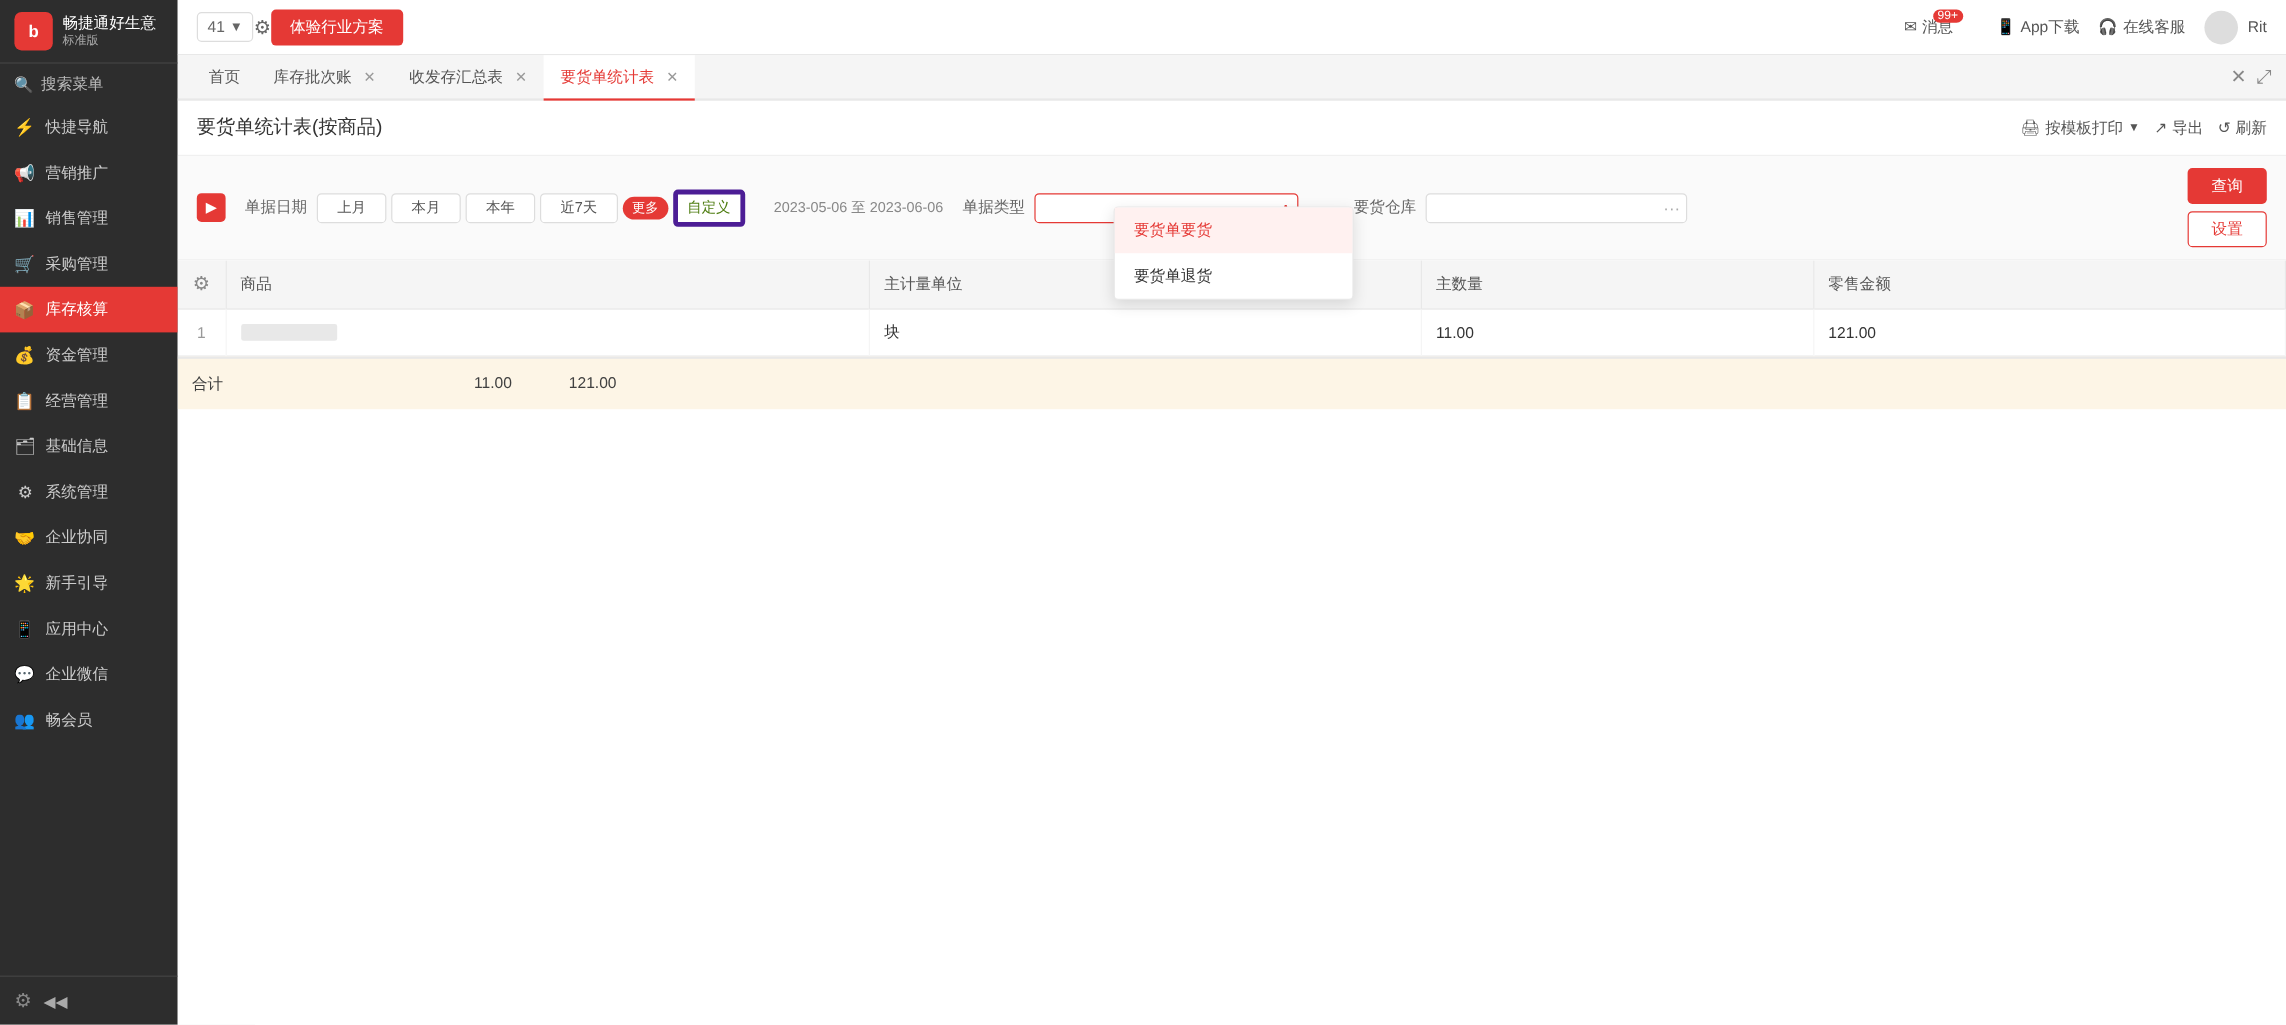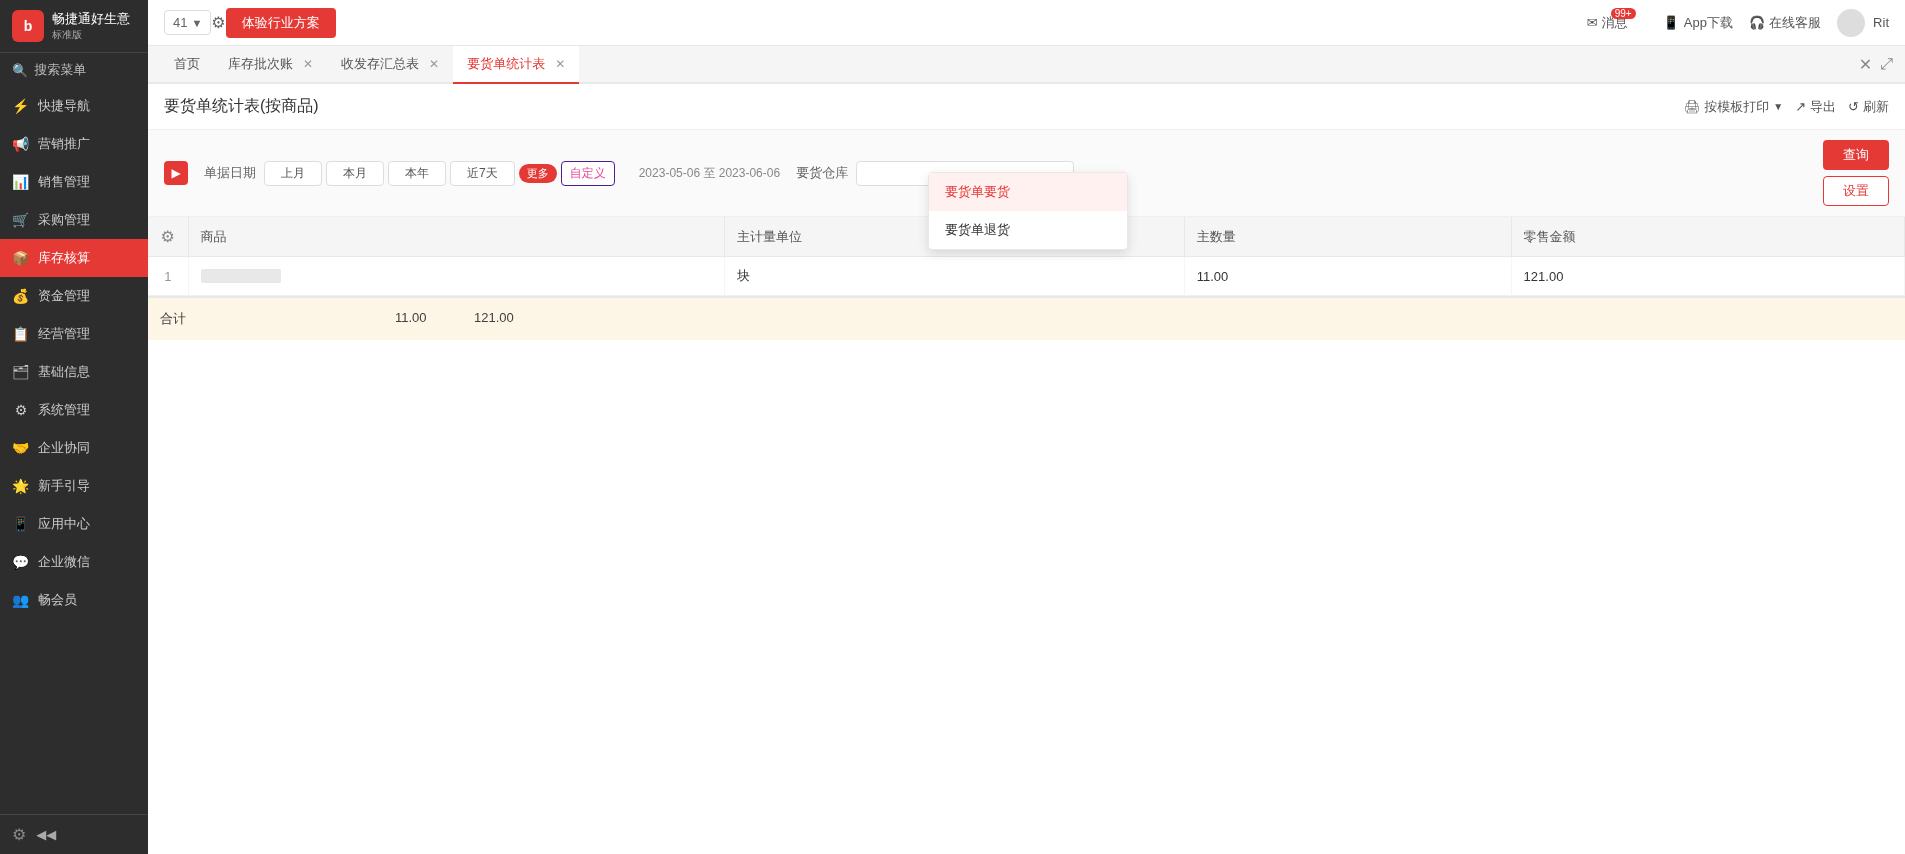--- a/index.html
+++ b/index.html
@@ -263,25 +263,25 @@
       background: #e53935;
       color: white;
       border: none;
       border-radius: 10px;
       padding: 2px 8px;
       font-size: 11px;
       cursor: pointer;
     }
     .date-custom-btn {
       padding: 3px 8px;
-      border: 1px solid #4c1d95;
+      border: 4px solid #4c1d95;
       border-radius: 4px;
       cursor: pointer;
       font-size: 12px;
-      color: #ec4899;
+      color: #4d7c0f;
       background: white;
     }
     .date-range { font-size: 12px; color: #888; margin-left: 16px; }
 
     .filter-type-group {
       display: flex;
       align-items: center;
       gap: 8px;
       position: relative;
     }
@@ -588,20 +588,28 @@
           <button class="date-btn">上月</button>
           <button class="date-btn">本月</button>
           <button class="date-btn">本年</button>
           <button class="date-btn">近7天</button>
           <button class="date-more-btn">更多</button>
           <button class="date-custom-btn">自定义</button>
         </div>
         <span class="date-range">2023-05-06 至 2023-06-06</span>
       </div>
 
+      <div class="filter-type-group">
+        <span class="filter-label">单据类型</span>
+        <div class="filter-select-wrapper">
+          <input type="text" class="filter-select" value="" style="min-width: 220px; border-color: rgb(229, 57, 53);">
+          <span class="chevron">∧</span>
+        </div>
+        <span class="filter-dots">···</span>
+      </div>
 
       <div class="warehouse-group">
         <span class="filter-label">要货仓库</span>
         <div class="warehouse-select-wrapper">
           <input type="text" class="warehouse-input" value="" style="">
           <span class="dots">···</span>
         </div>
       </div>
 
       <div class="filter-actions">

